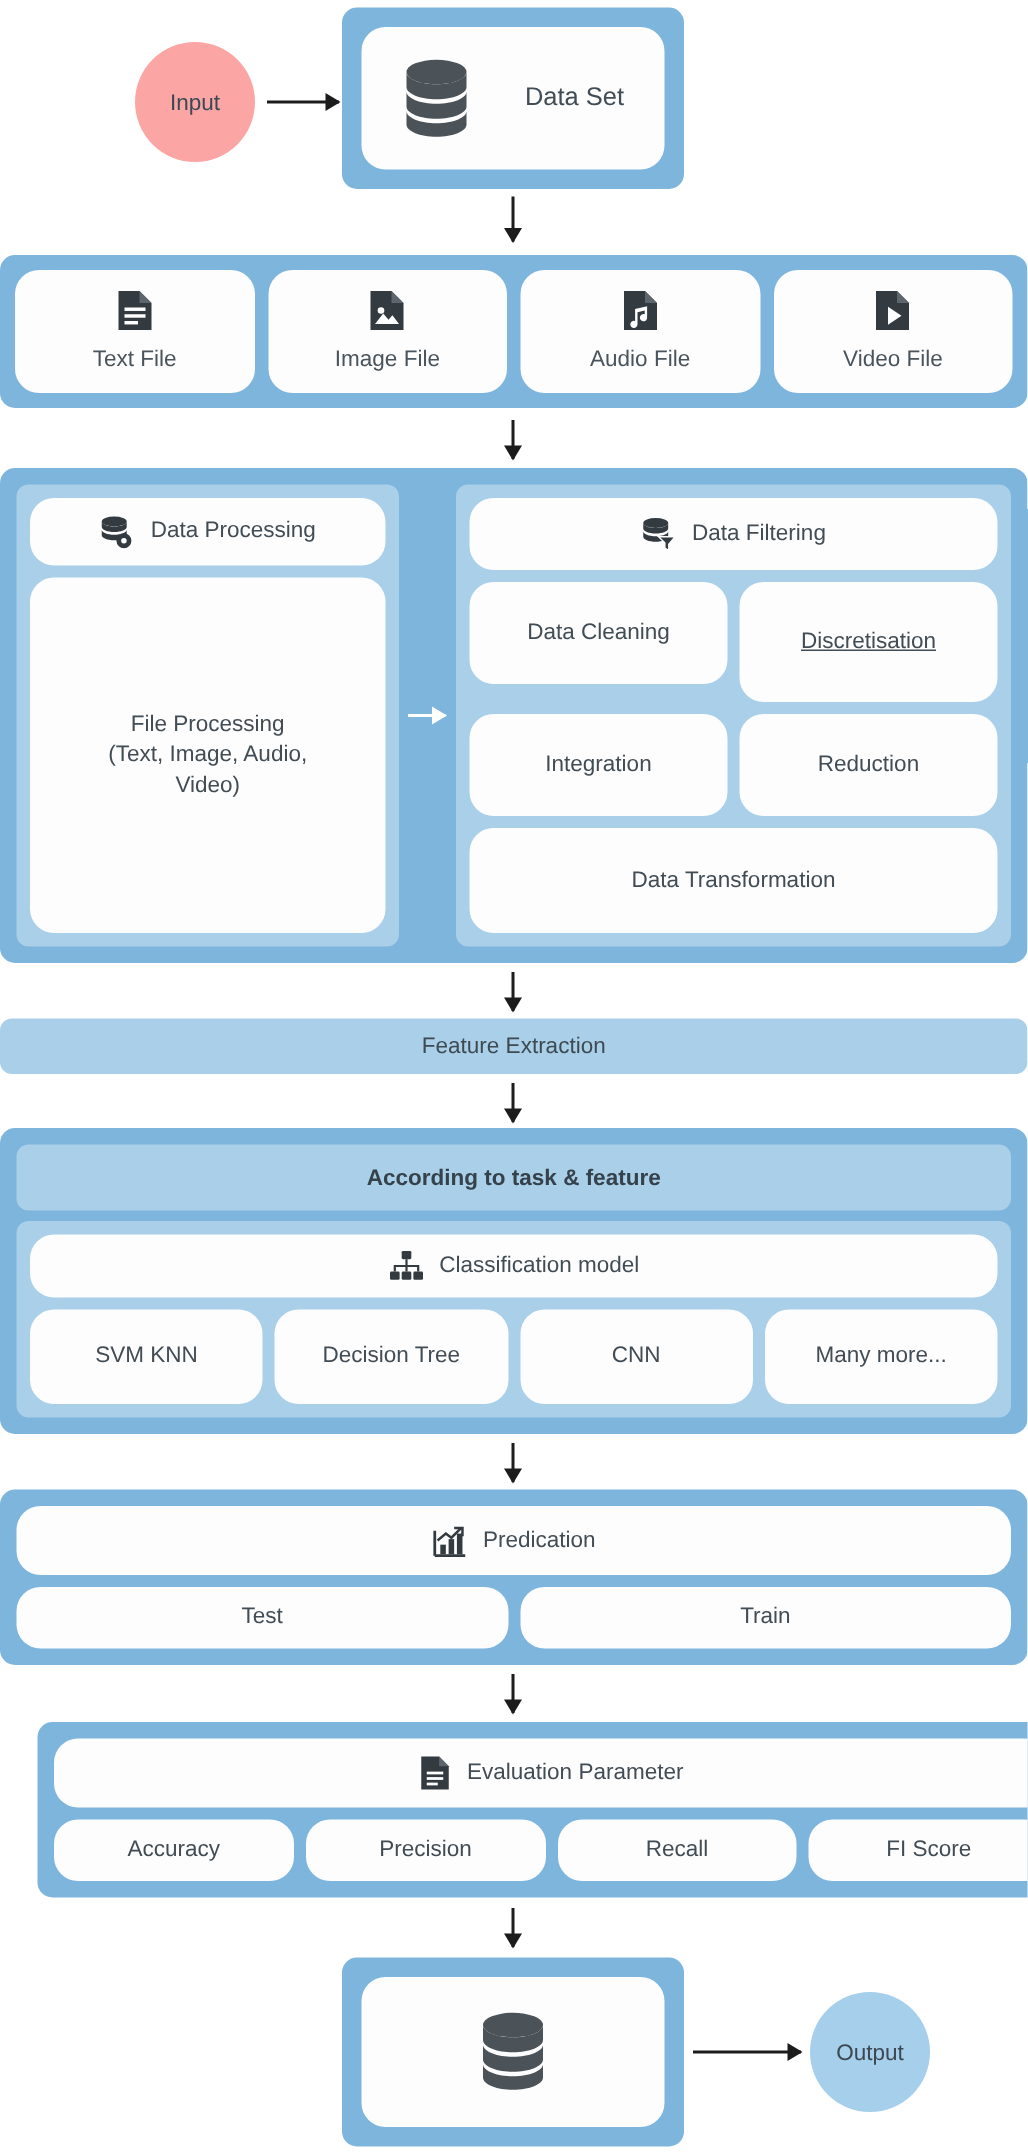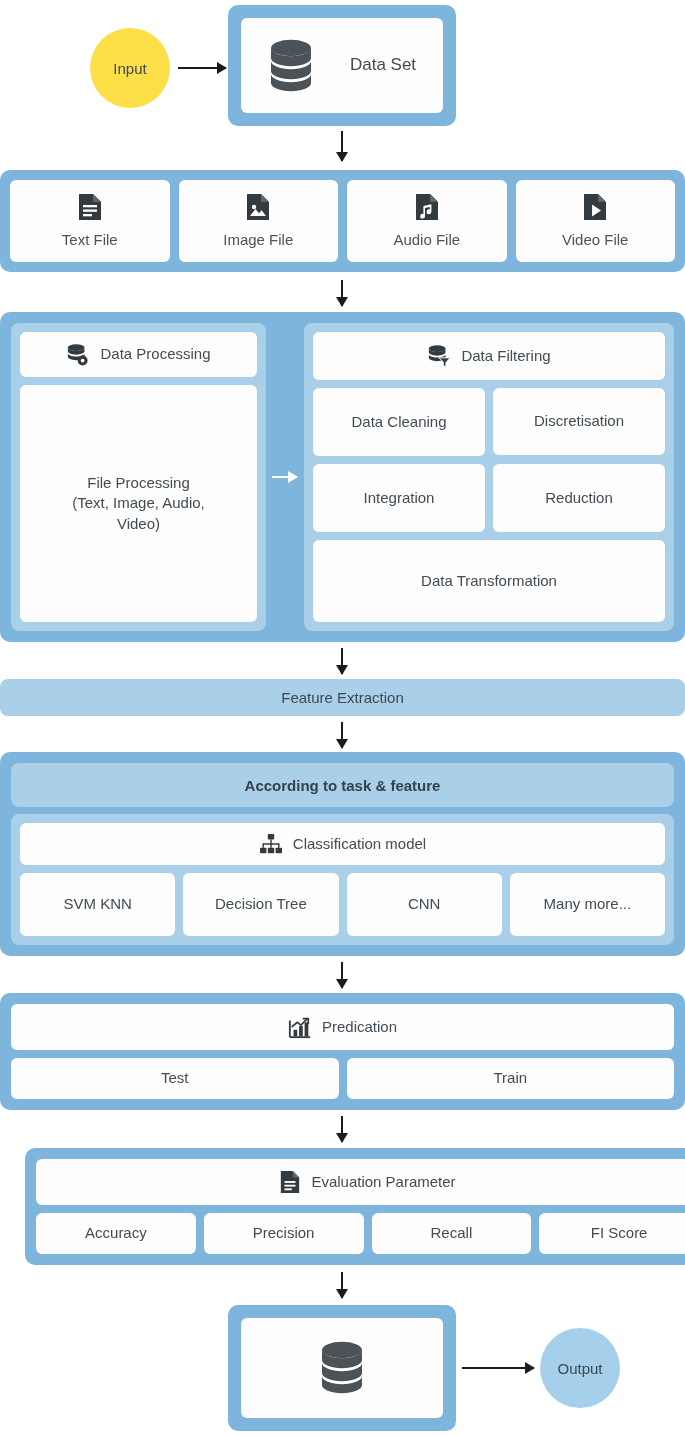--- a/index.html
+++ b/index.html
@@ -18,21 +18,21 @@
     border-radius:10px;
     box-sizing:border-box;
   }
   .band{             
     background:#a9cfe9;
     border-radius:8px;
     box-sizing:border-box;
   }
   .card{
     background:#fdfdfd;
-    border-radius:6px;
+    border-radius:16px;
     box-sizing:border-box;
     display:flex;align-items:center;justify-content:center;
     text-align:center;
     font-size:15px;
     color:#424c54;
     line-height:1.35;
   }
   .label{white-space:pre-line;}
 
   
@@ -60,21 +60,21 @@
     border-bottom:6px solid transparent;
     border-left:10px solid #1c1c1c;
   }
   .arrow-right.thin{background:#ffffff;height:2px;}
   .arrow-right.thin:after{border-left-color:#ffffff;}
 
   
   .input-circle{
     position:absolute;left:90px;top:28px;
     width:80px;height:80px;border-radius:50%;
-    background:#fde047;
+    background:#fca5a5;
     display:flex;align-items:center;justify-content:center;
     font-size:15px;color:#3c4852;
   }
   .output-circle{
     position:absolute;left:540px;top:1328px;
     width:80px;height:80px;border-radius:50%;
     background:#a6cfeb;
     display:flex;align-items:center;justify-content:center;
     font-size:15px;color:#3c4852;
   }
@@ -206,21 +206,21 @@
             <path d="M13 15h12l-4.6 5.4V25l-2.8-1.8v-3.8z" fill="#333b41" stroke="#fff" stroke-width="1"></path>
           </svg>
         </span>
         <span>Data Filtering</span>
       </div>
 
       <div style="display:flex;gap:8px;">
         <div class="card" style="flex:1;height:68px;">
           <span>Data Cleaning</span>
         </div>
-        <div class="card" style="flex:1;height:67px;">
+        <div class="card" style="flex:1;height:80px;text-decoration:underline;">
           <span>Discretisation</span>
         </div>
       </div>
 
       <div style="display:flex;gap:8px;">
         <div class="card" style="flex:1;height:68px;">
           <span>Integration</span>
         </div>
         <div class="card" style="flex:1;height:68px;">
           <span>Reduction</span>

